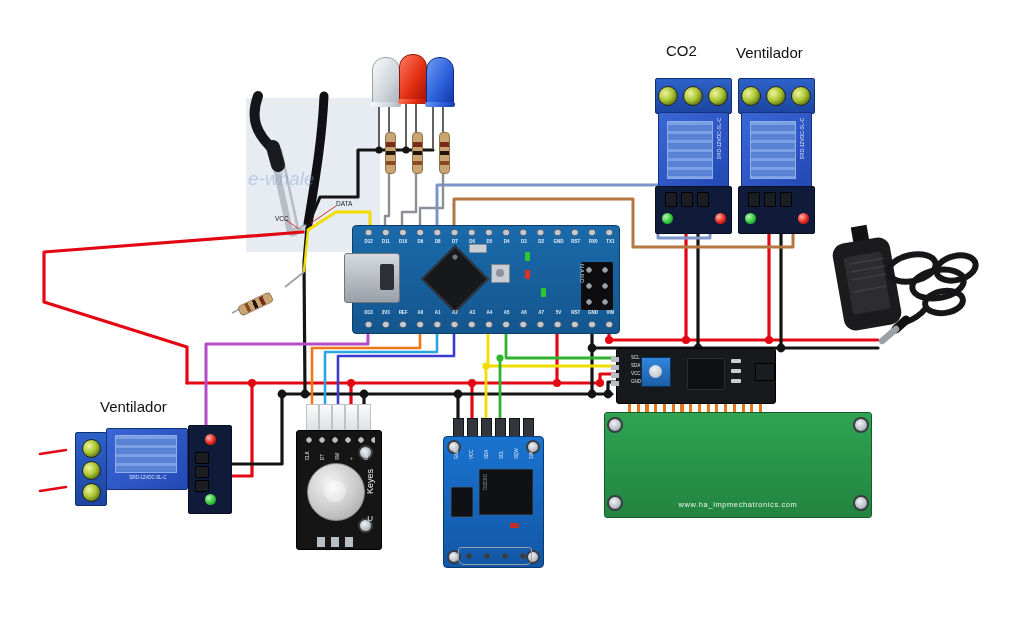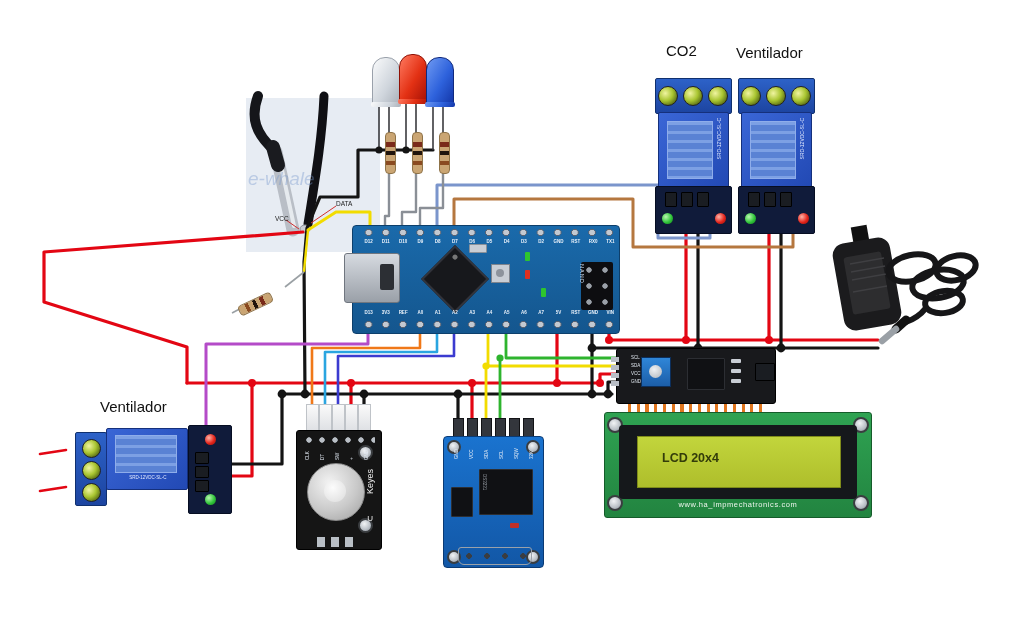--- a/index.html
+++ b/index.html
@@ -427,21 +427,16 @@
     <div class="smd abs" style="left:114px;top:10px;width:10px;height:4px;background:#c9ced5;"></div>
     <div class="smd abs" style="left:114px;top:20px;width:10px;height:4px;background:#c9ced5;"></div>
     <div class="smd abs" style="left:114px;top:30px;width:10px;height:4px;background:#c9ced5;"></div>
   </div>
 
   <div class="comp lcd-pcb">
     <div class="hole" style="left:2px;top:4px;width:12px;height:12px;"></div>
     <div class="hole" style="right:2px;top:4px;width:12px;height:12px;"></div>
     <div class="hole" style="left:2px;bottom:6px;width:12px;height:12px;"></div>
     <div class="hole" style="right:2px;bottom:6px;width:12px;height:12px;"></div>
-    <div class="lcd-bezel">
-      <div class="lcd-screen">
-        <div class="lcd-text">LCD 20x4</div>
-      </div>
-    </div>
     <div class="lcd-url">www.ha_impmechatronics.com</div>
   </div>
 
 </div>
 
 </body></html>

